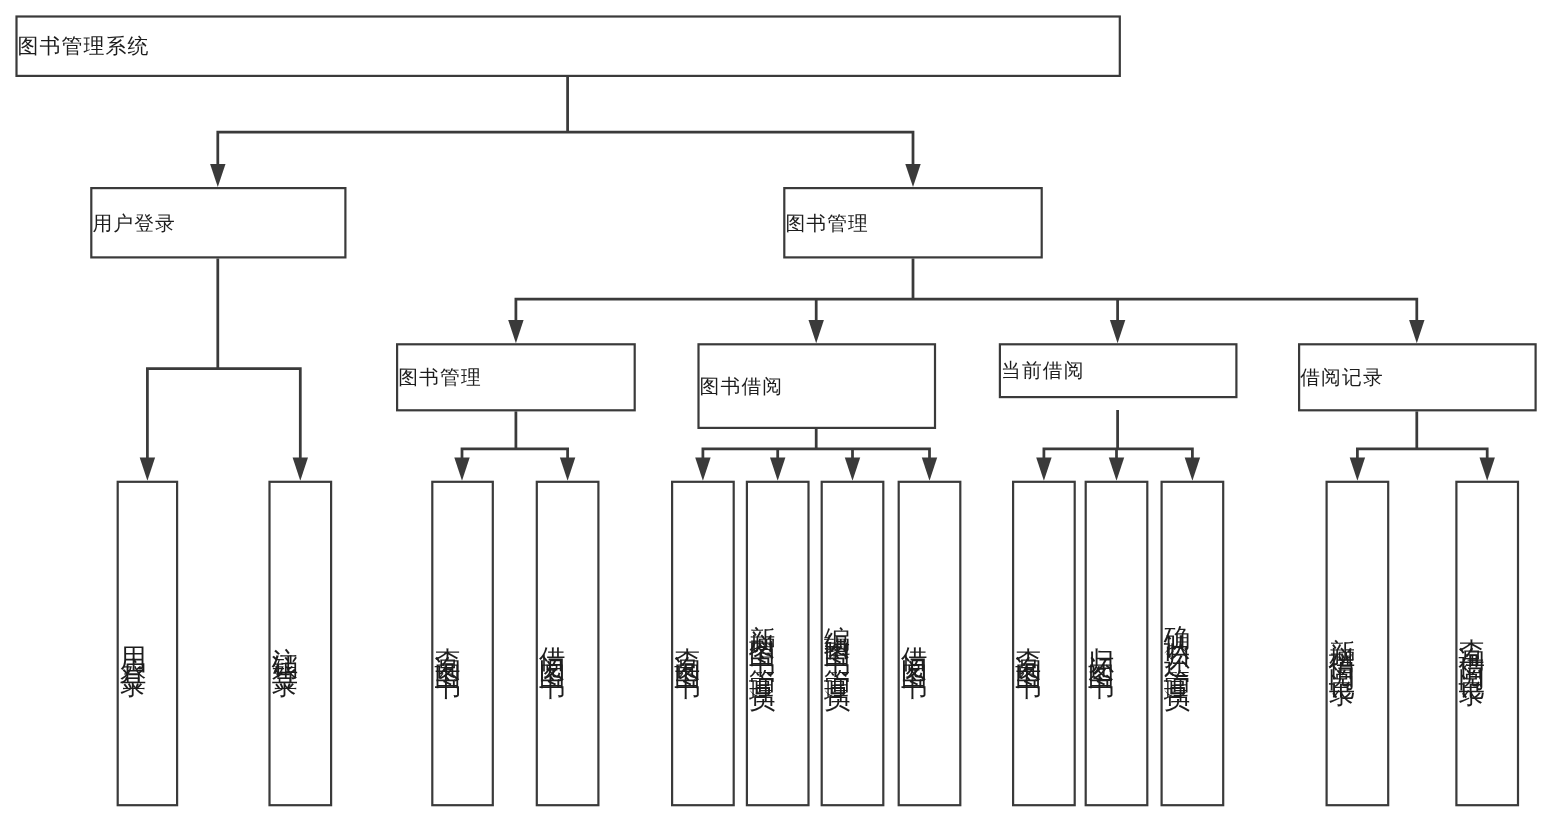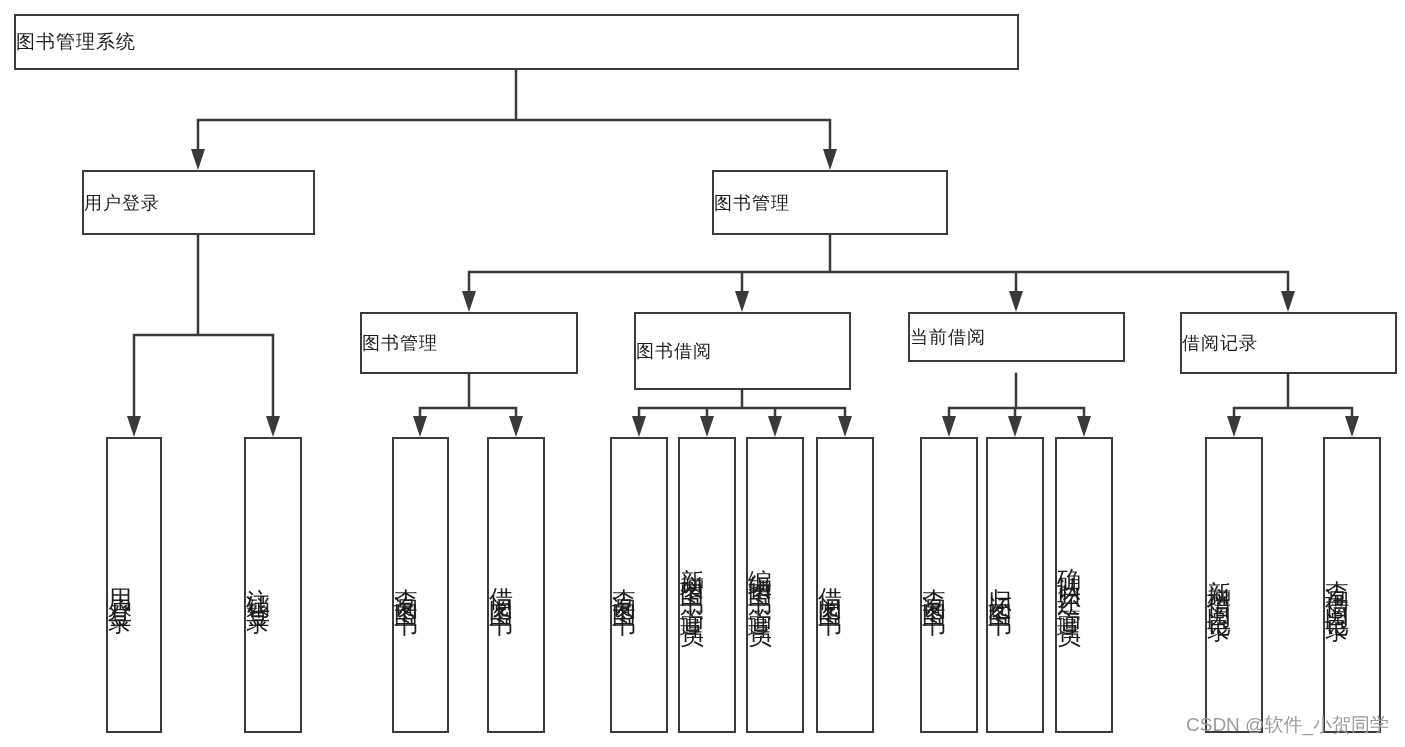--- a/index.html
+++ b/index.html
@@ -170,15 +170,14 @@
     <span class="label">确认归还（管理员）</span>
   </div>
 
   <div class="node leaf" style="left:1205px; top:437px; width:58px; height:296px">
     <span class="label">新增借阅记录</span>
   </div>
   <div class="node leaf" style="left:1323px; top:437px; width:58px; height:296px">
     <span class="label">查询借阅记录</span>
   </div>
 
-  <div class="watermark">CSDN @软件_小贺同学</div>
 
 </div>
 
 </body></html>

